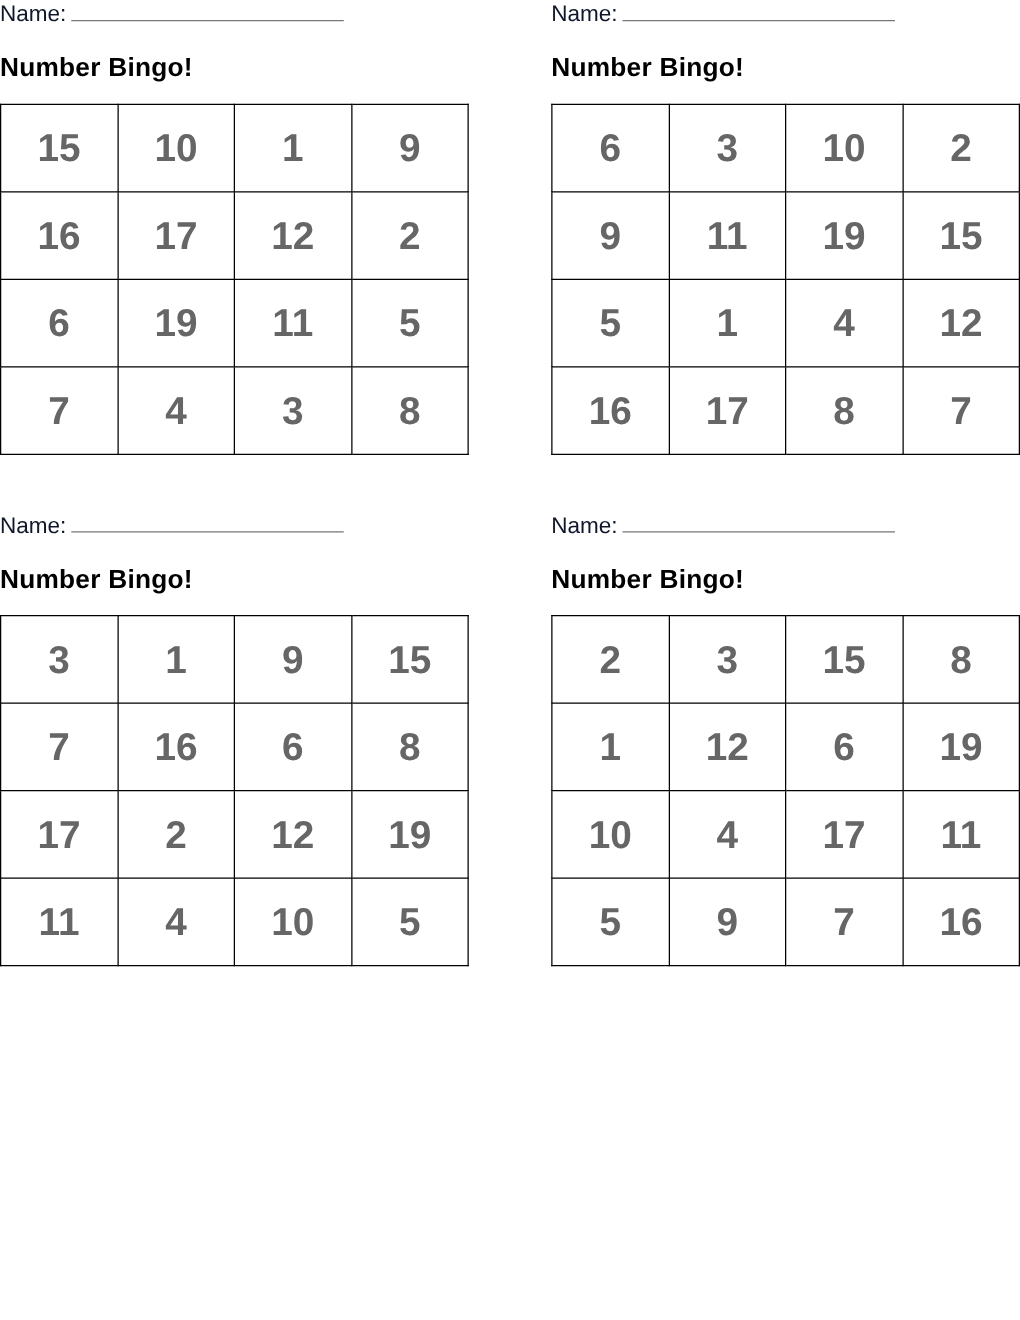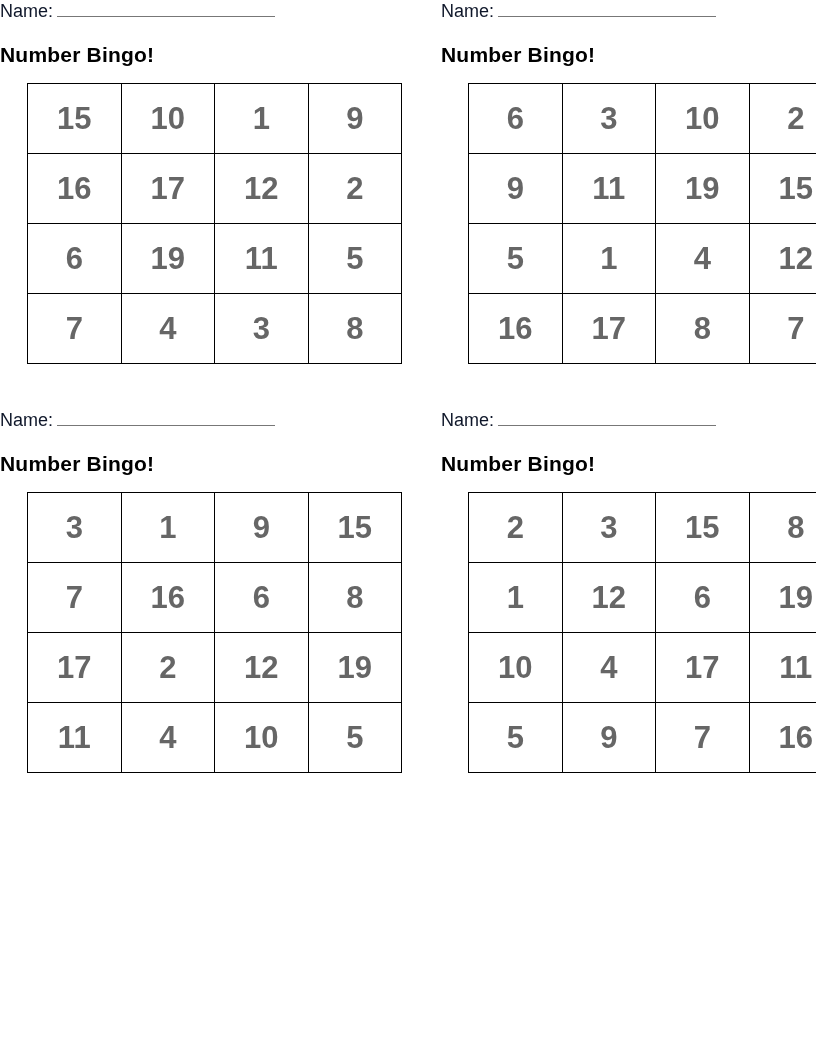--- a/index.html
+++ b/index.html
@@ -47,21 +47,20 @@
       letter-spacing: 0.2px;
     }
     table.grid {
       position: absolute;
       left: 0;
       top: 83px;
       width: 375px;
       height: 280px;
       border-collapse: collapse;
       table-layout: fixed;
-      margin-left: 27px;
     }
     table.grid td {
       border: 1.3px solid #000000;
       height: 69px;
       text-align: center;
       vertical-align: middle;
       font-weight: bold;
       font-size: 31px;
       color: #666666;
       padding: 0;

